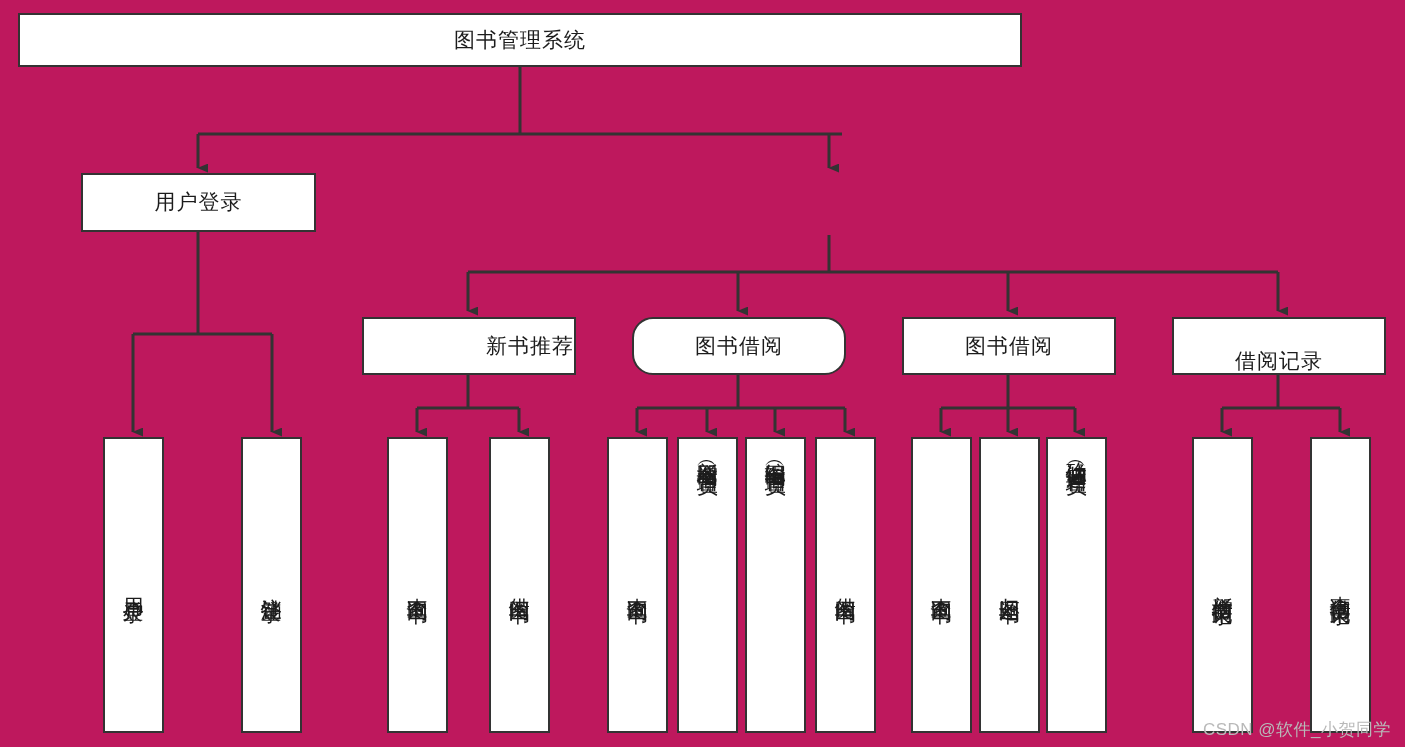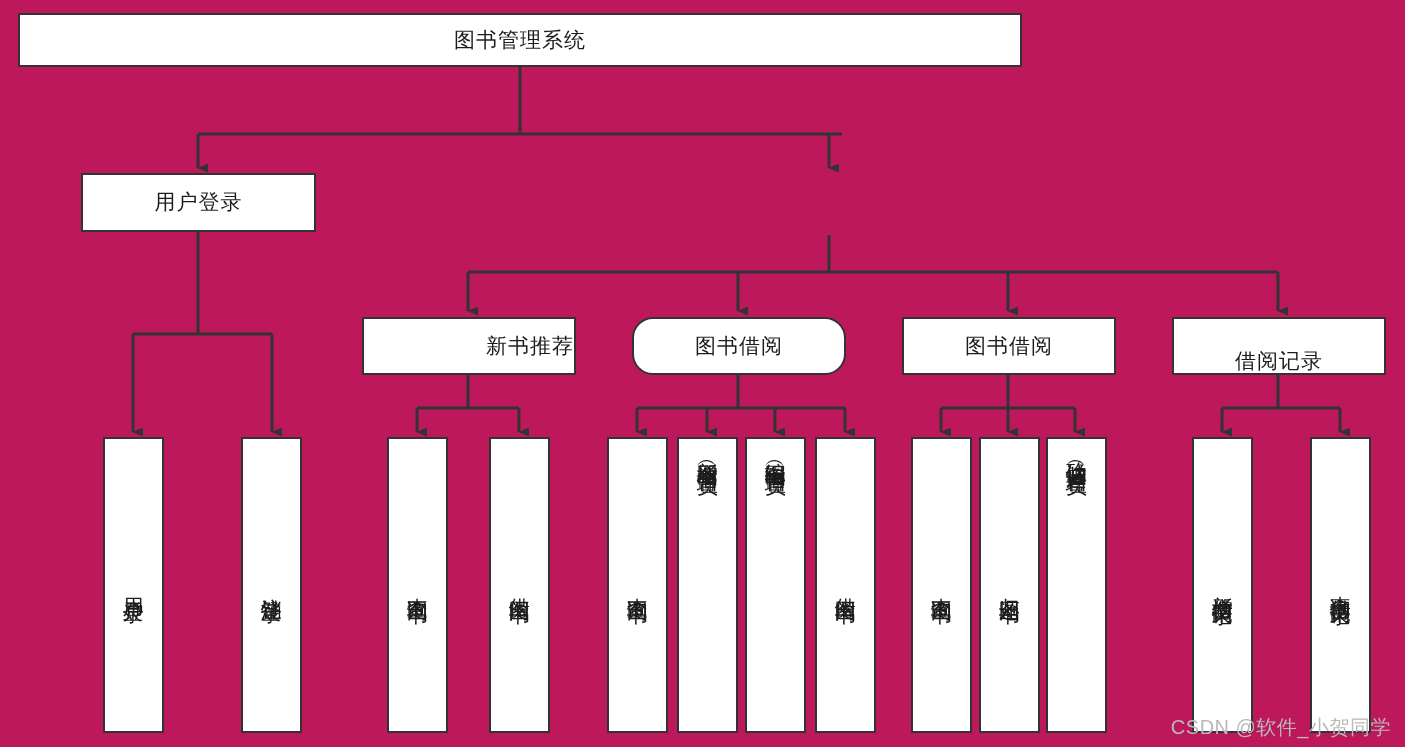--- a/index.html
+++ b/index.html
@@ -54,21 +54,21 @@
     white-space:normal;
     max-height:100%;
   }
   .node.vert.tall .lbl{
     align-self:flex-start;
   }
   .watermark{
     position:absolute;
     right:14px;
     bottom:6px;
-    font-size:20px;
+    font-size:17px;
     color:#b9b9b9;
     letter-spacing:.5px;
     z-index:5;
     white-space:nowrap;
   }
 </style>
 </head>
 <body>
 
 <div id="canvas">

